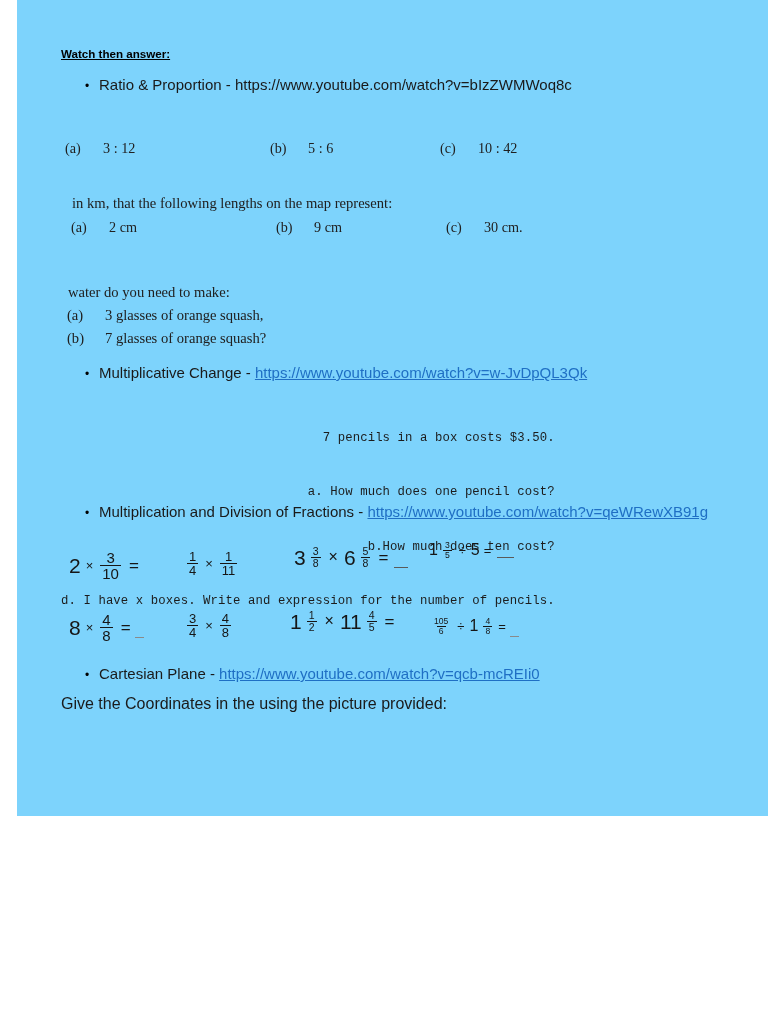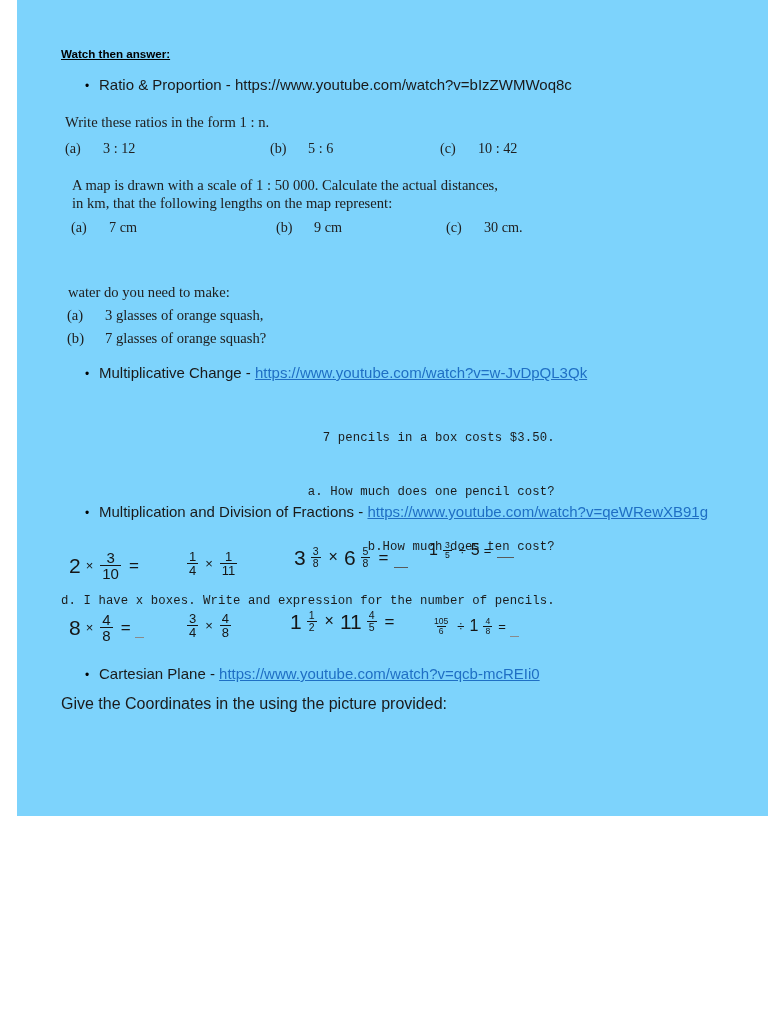--- a/index.html
+++ b/index.html
@@ -189,38 +189,36 @@
 
 <div class="page">
 
   <div class="heading">Watch then answer:</div>
 
   <div class="bullet-row" style="left:68px; top:76px;">
     <span class="bullet-dot">•</span>
     <span class="bullet-text"><span>Ratio &amp; Proportion - </span><span class="plainlink">https://www.youtube.com/watch?v=bIzZWMWoq8c</span></span>
   </div>
 
-  <div class="tb tb-q" style="left:48px; top:113px;">Write these ratios in the form  1 : n.</div>
   <div class="abc-row" style="left:48px; top:140px;">
     <span class="col-a">
       <span class="lbl" style="width:38px;">(a)</span><span>3 : 12</span>
     </span>
     <span class="col-b">
       <span class="lbl" style="width:38px;">(b)</span><span>5 : 6</span>
     </span>
     <span class="col-c">
       <span class="lbl" style="width:38px;">(c)</span><span>10 : 42</span>
     </span>
   </div>
 
-  <div class="tb tb-q" style="left:55px; top:176px;">A map is drawn with a scale of  1 : 50 000.  Calculate the actual distances,</div>
   <div class="tb tb-q" style="left:55px; top:194px;">in km, that the following lengths on the map represent:</div>
   <div class="abc-row" style="left:54px; top:219px;">
     <span class="col-a">
-      <span class="lbl" style="width:38px;">(a)</span><span>7 cm</span>
+      <span class="lbl" style="width:38px;">(a)</span><span>2 cm</span>
     </span>
     <span class="col-b">
       <span class="lbl" style="width:38px;">(b)</span><span>9 cm</span>
     </span>
     <span class="col-c">
       <span class="lbl" style="width:38px;">(c)</span><span>30 cm.</span>
     </span>
   </div>
 
   <div class="tb tb-q" style="left:51px; top:283px;">water do you need to make:</div>

